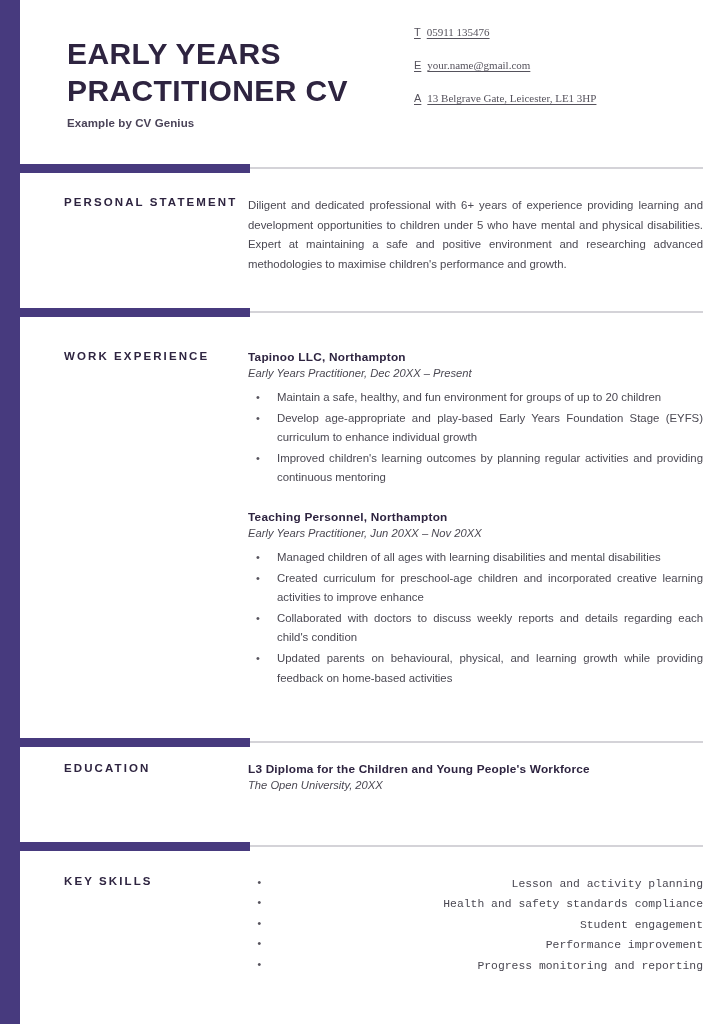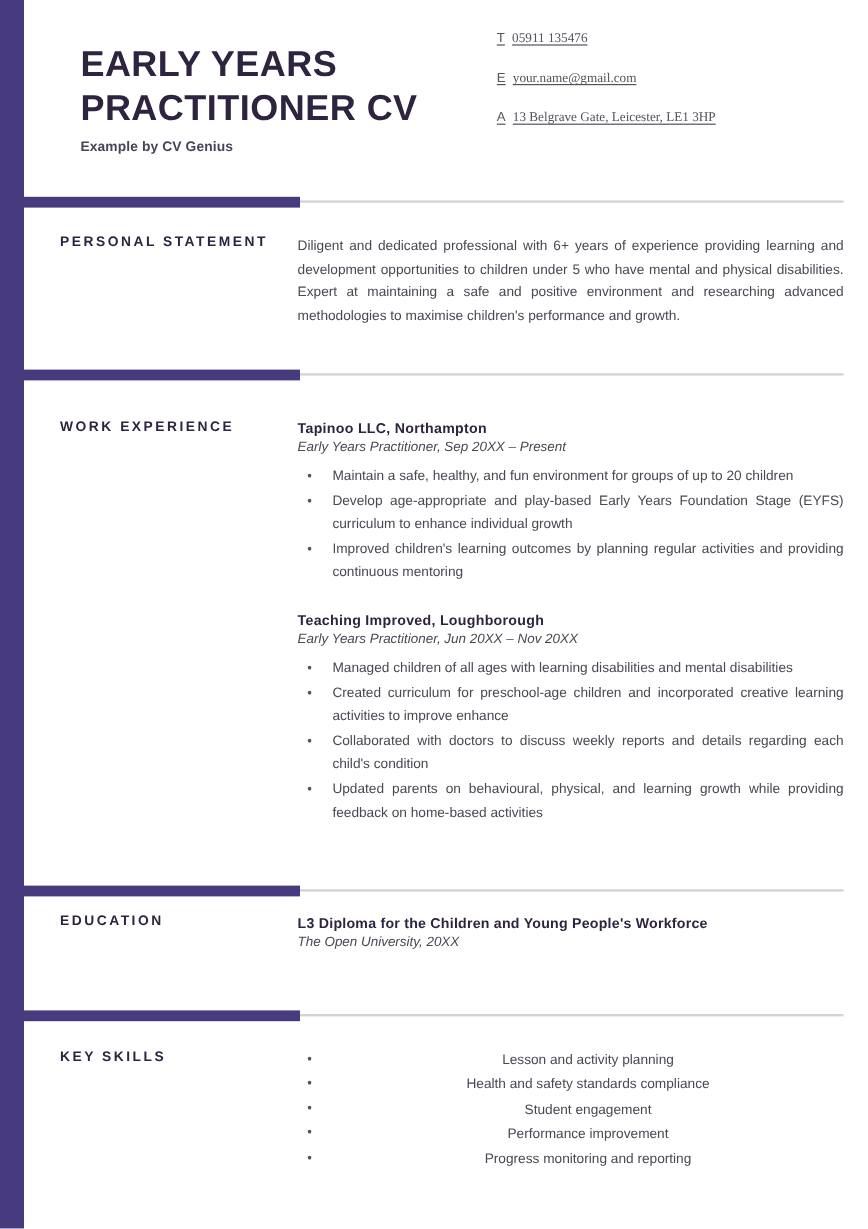--- a/index.html
+++ b/index.html
@@ -105,21 +105,21 @@
     background: #D4D3D8;
   }
   
   .section {
     position: absolute;
     left: 20px;
     width: 683px;
   }
   .section-label {
     position: absolute;
-    left: 30px;
+    left: 44px;
     top: 0;
     width: 200px;
     font-size: 11.5px;
     font-weight: bold;
     letter-spacing: 2.1px;
     color: #2E2440;
     text-transform: uppercase;
   }
   .section-content {
     position: absolute;
@@ -167,23 +167,24 @@
   }
   ul.bullets li::before {
     content: "\2022";
     position: absolute;
     left: 8px;
     top: 0;
     color: #55525C;
     font-size: 11px;
   }
   ul.bullets.skills li {
-    text-align: center;
+    text-align: right;
     line-height: 1.62;
     margin-bottom: 2px;
+    font-family: Liberation Mono, monospace;
   }
   .edu-title {
     font-size: 11.8px;
     font-weight: bold;
     color: #2E2440;
     letter-spacing: 0.2px;
     margin: 0 0 3px 0;
   }
   .edu-meta {
     font-size: 11.2px;
@@ -239,30 +240,30 @@
     <div class="thick"></div>
     <div class="thin"></div>
   </div>
 
   <div class="section" style="top:350px;">
     <div class="section-label">WORK EXPERIENCE</div>
     <div class="section-content">
 
       <div class="job">
         <p class="job-title">Tapinoo LLC, Northampton</p>
-        <p class="job-meta">Early Years Practitioner, Sep 20XX – Present</p>
+        <p class="job-meta">Early Years Practitioner, Dec 20XX – Present</p>
         <ul class="bullets">
           <li>Maintain a safe, healthy, and fun environment for groups of up to 20 children</li>
           <li>Develop age-appropriate and play-based Early Years Foundation Stage (EYFS) curriculum to enhance individual growth</li>
           <li>Improved children's learning outcomes by planning regular activities and providing continuous mentoring</li>
         </ul>
       </div>
 
       <div class="job">
-        <p class="job-title">Teaching Improved, Loughborough</p>
+        <p class="job-title">Teaching Personnel, Northampton</p>
         <p class="job-meta">Early Years Practitioner, Jun 20XX – Nov 20XX</p>
         <ul class="bullets">
           <li>Managed children of all ages with learning disabilities and mental disabilities</li>
           <li>Created curriculum for preschool-age children and incorporated creative learning activities to improve enhance</li>
           <li>Collaborated with doctors to discuss weekly reports and details regarding each child's condition</li>
           <li>Updated parents on behavioural, physical, and learning growth while providing feedback on home-based activities</li>
         </ul>
       </div>
 
     </div>

